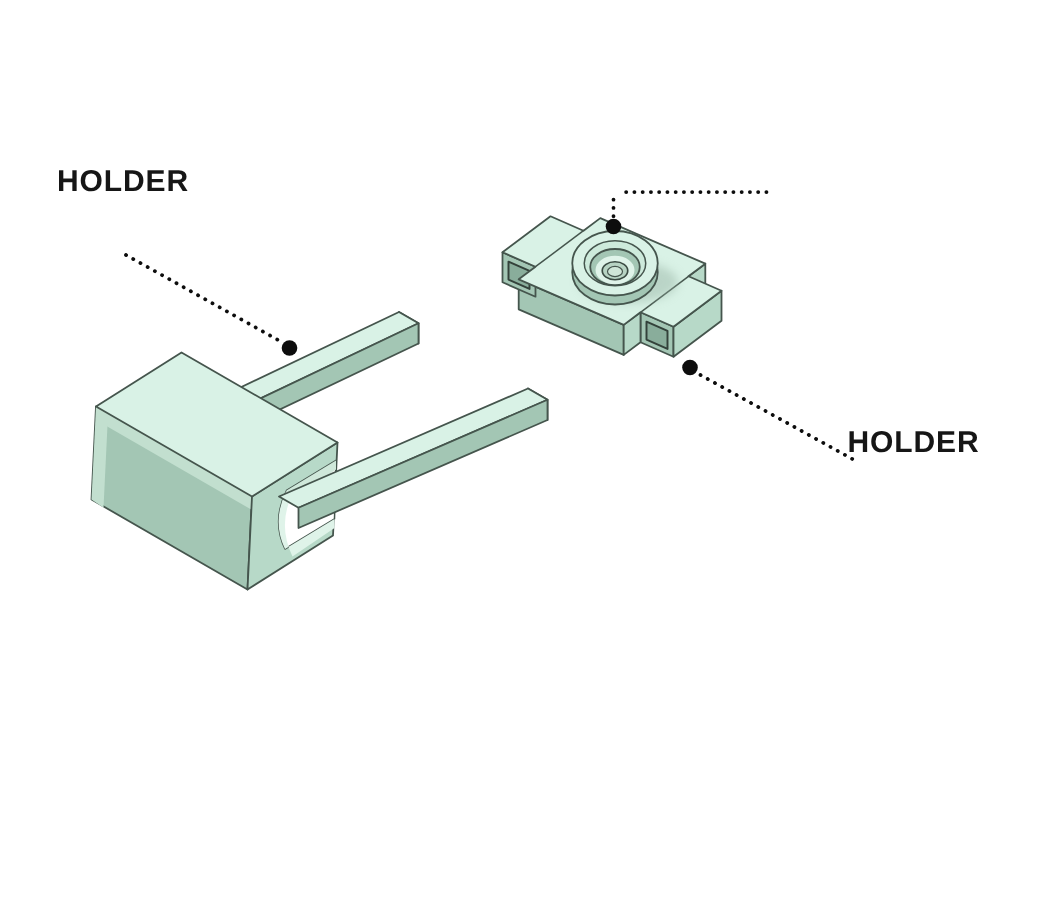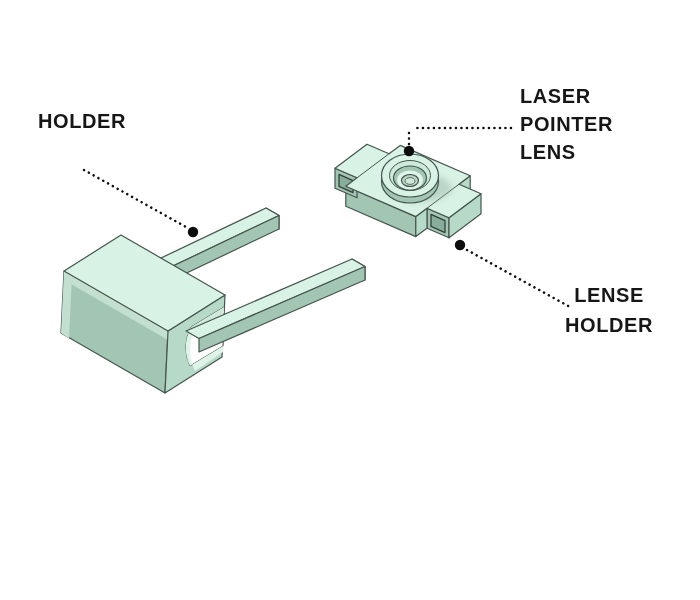--- a/index.html
+++ b/index.html
@@ -111,24 +111,18 @@
     <g>
       <circle class="ldot" cx="460" cy="245" r="5.2"></circle>
       <line class="dotted" x1="467" y1="250" x2="570" y2="307"></line>
     </g>
   </svg>
 
   <div class="label label-phone">
     <div>HOLDER</div>
   </div>
 
-  <div class="label label-laser">
-    <div>LASER</div>
-    <div>POINTER</div>
-    <div>LENS</div>
-  </div>
 
   <div class="label label-lense">
-    <div>LENSE</div>
     <div>HOLDER</div>
   </div>
 
 </div>
 
 </body></html>

